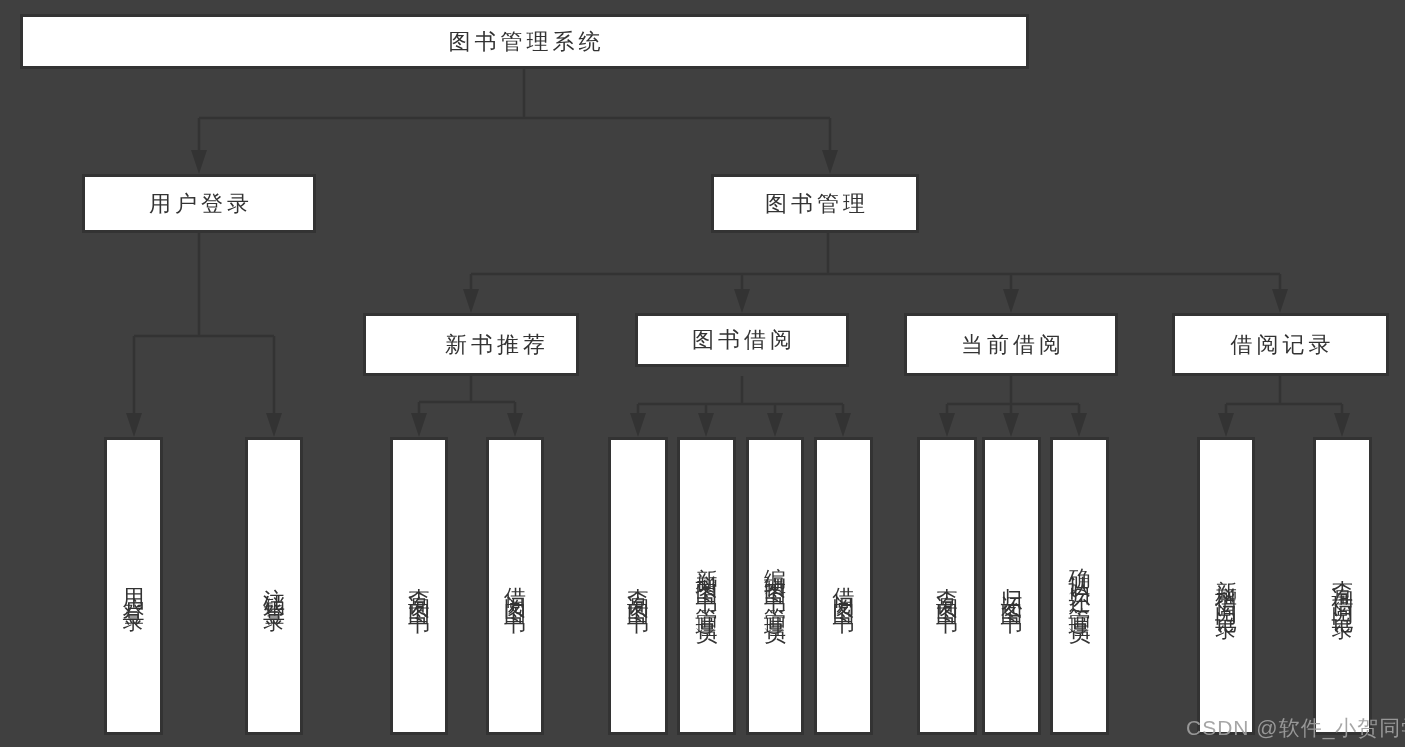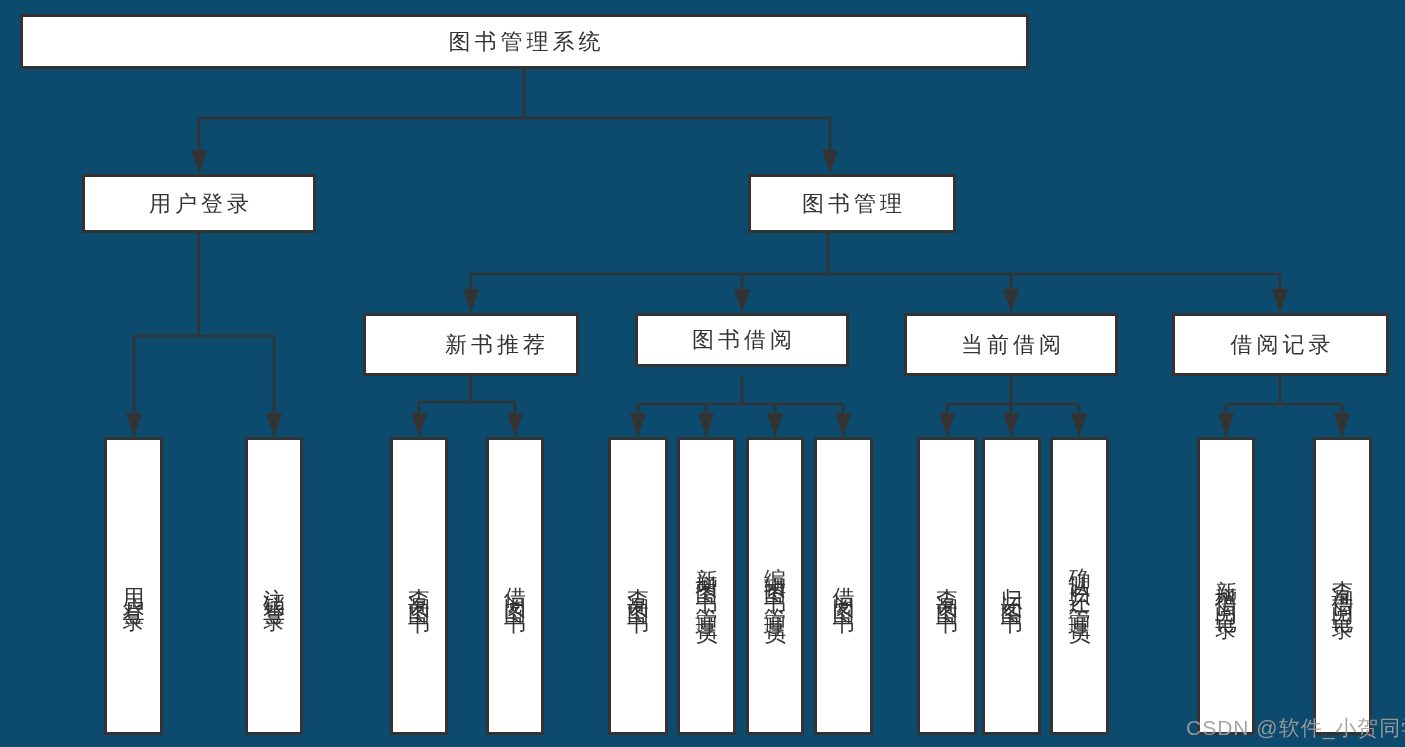--- a/index.html
+++ b/index.html
@@ -1,17 +1,17 @@
 <!DOCTYPE html>
 <html><head>
 <meta charset="utf-8">
 <style>
   html,body{margin:0;padding:0;background:#ffffff;}
   body{font-family:"Liberation Sans","DejaVu Sans",sans-serif;}
-  #stage{position:relative;width:1405px;height:747px;background:#0c4a6e;overflow:hidden;text-decoration:underline;}
+  #stage{position:relative;width:1405px;height:747px;background:#404040;overflow:hidden;text-decoration:underline;}
   svg.connectors{position:absolute;left:0;top:0;pointer-events:none;}
   .node{
     position:absolute;
     box-sizing:border-box;
     border:3px solid #333333;
     background:#ffffff;
     display:flex;
     align-items:center;
     justify-content:center;
     color:#333333;
@@ -74,21 +74,21 @@
     </g>
   </svg>
 
   <div class="node hbox" style="left:20px;top:14px;width:1009px;height:55px;">
     <span>图书管理系统</span>
   </div>
 
   <div class="node hbox" style="left:82px;top:174px;width:234px;height:59px;">
     <span>用户登录</span>
   </div>
-  <div class="node hbox" style="left:711px;top:174px;width:208px;height:59px;margin-left:37px;">
+  <div class="node hbox" style="left:711px;top:174px;width:208px;height:59px;">
     <span>图书管理</span>
   </div>
 
   <div class="node hbox" style="left:363px;top:313px;width:216px;height:63px;padding-left:48px;">
     <span>新书推荐</span>
   </div>
   <div class="node hbox" style="left:635px;top:313px;width:214px;height:54px;">
     <span>图书借阅</span>
   </div>
   <div class="node hbox" style="left:904px;top:313px;width:214px;height:63px;justify-content:center;">

